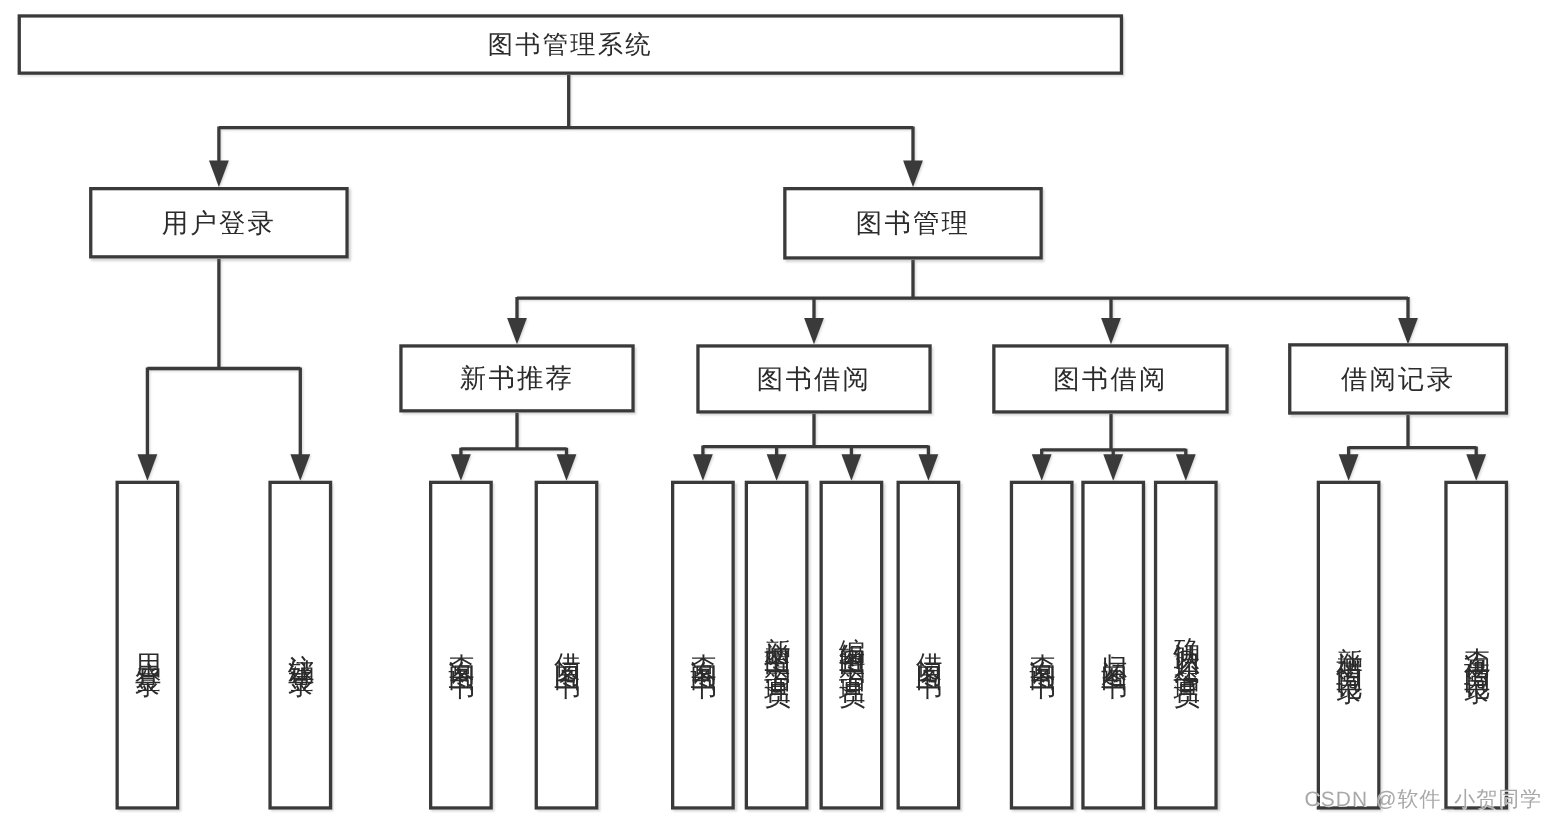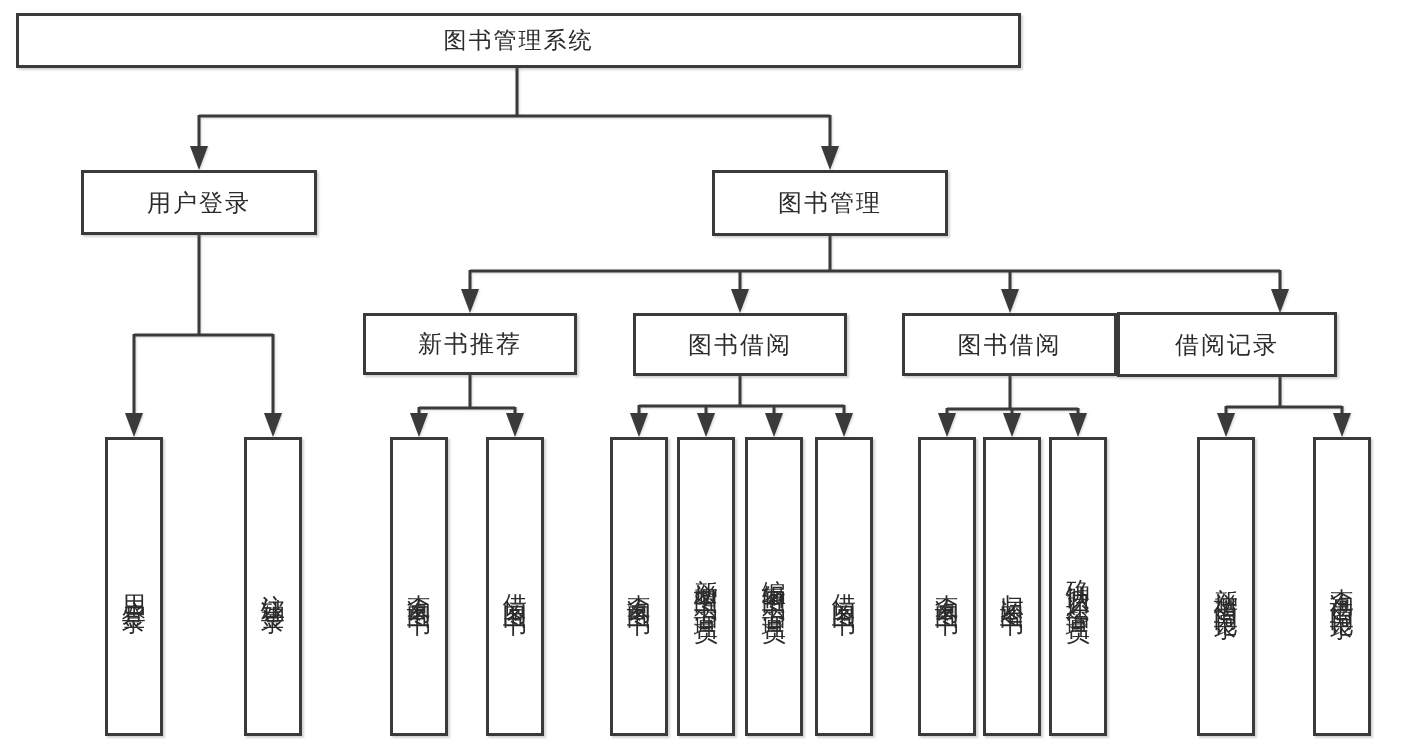--- a/index.html
+++ b/index.html
@@ -120,21 +120,21 @@
 
   <div class="node h" style="left:712px; top:170px; width:236px; height:66px">
     <span>图书管理</span>
   </div>
   <div class="node h" style="left:633px; top:313px; width:214px; height:63px">
     <span>图书借阅</span>
   </div>
   <div class="node h" style="left:902px; top:313px; width:215px; height:63px">
     <span>图书借阅</span>
   </div>
-  <div class="node h" style="left:1117px; top:312px; width:220px; height:65px">
+  <div class="node h" style="left:1171px; top:312px; width:200px; height:65px">
     <span>借阅记录</span>
   </div>
 
   <div class="node v" style="left:105px; top:437px; width:58px; height:299px">
     <span>用户登录</span>
   </div>
   <div class="node v" style="left:244px; top:437px; width:58px; height:299px">
     <span>注销登录</span>
   </div>
 
@@ -168,14 +168,15 @@
     <span>确认归还（管理员）</span>
   </div>
 
   <div class="node v" style="left:1197px; top:437px; width:58px; height:299px">
     <span>新增借阅记录</span>
   </div>
   <div class="node v" style="left:1313px; top:437px; width:58px; height:299px">
     <span>查询借阅记录</span>
   </div>
 
+  <div class="watermark">CSDN @软件_小贺同学</div>
 
 </div>
 
 </body></html>

